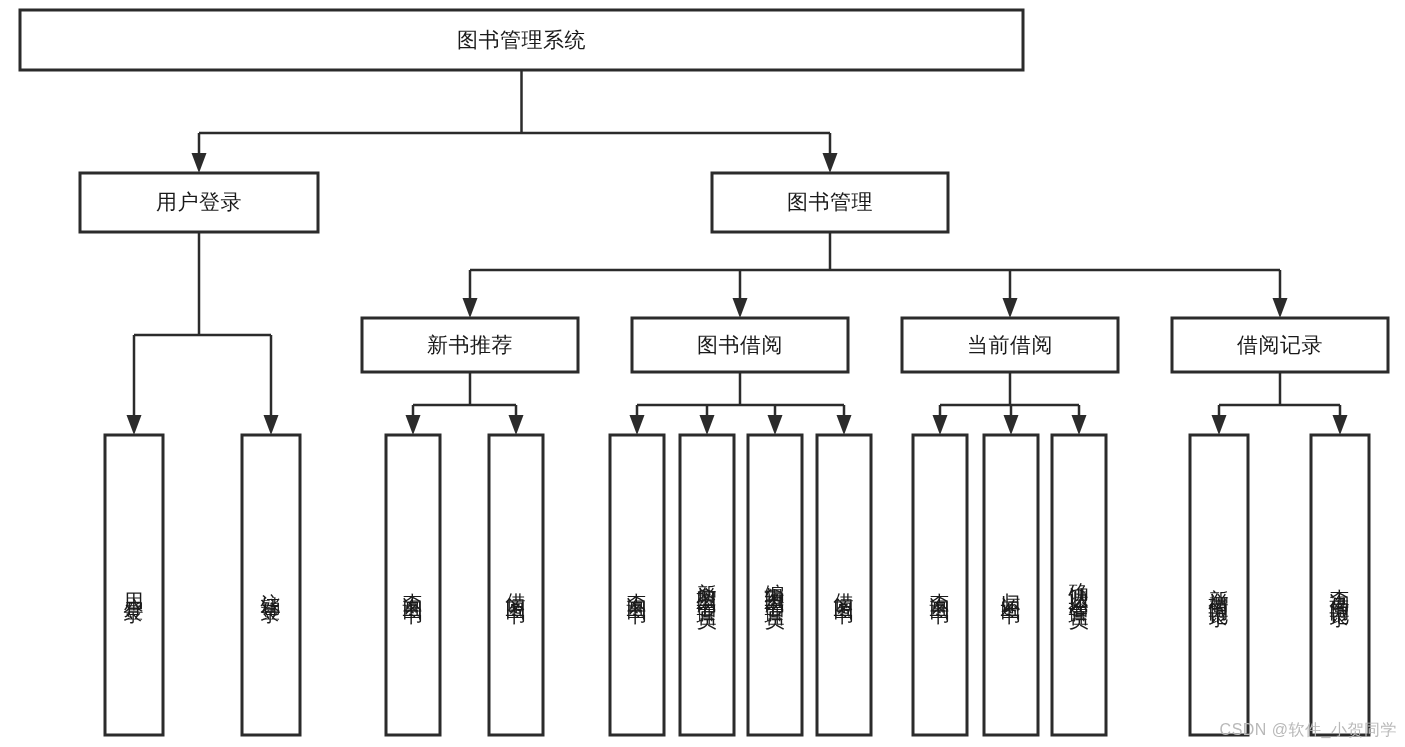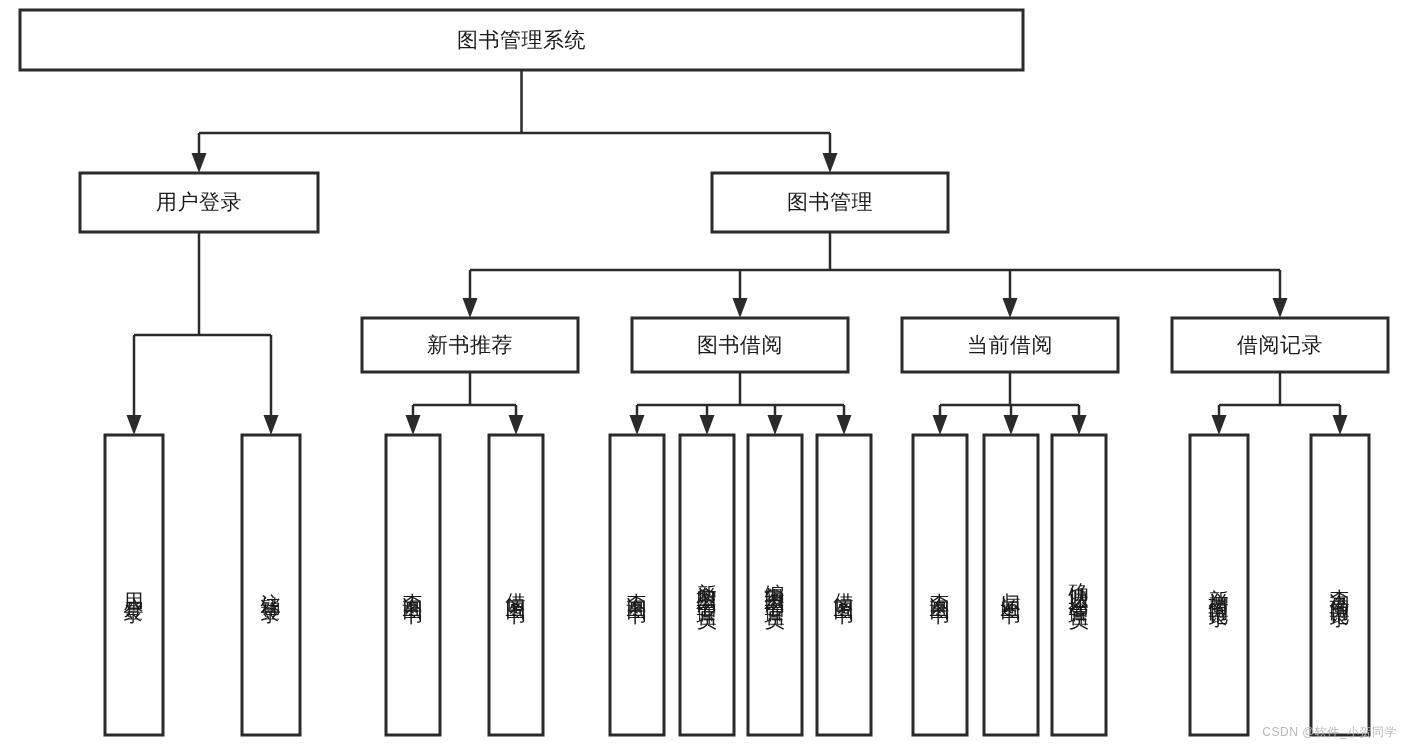--- a/index.html
+++ b/index.html
@@ -71,21 +71,21 @@
     display: flex;
     align-items: center;
     justify-content: center;
     pointer-events: none;
   }
   .watermark {
     position: absolute;
     right: 8px;
     bottom: 6px;
     font-family: "Liberation Sans", "DejaVu Sans", sans-serif;
-    font-size: 12px;
+    font-size: 16px;
     color: #b9b9b9;
     letter-spacing: 0.5px;
     white-space: nowrap;
     text-align: center;
   }
 </style>
 </head>
 <body>
 
 <div id="diagram-root">

